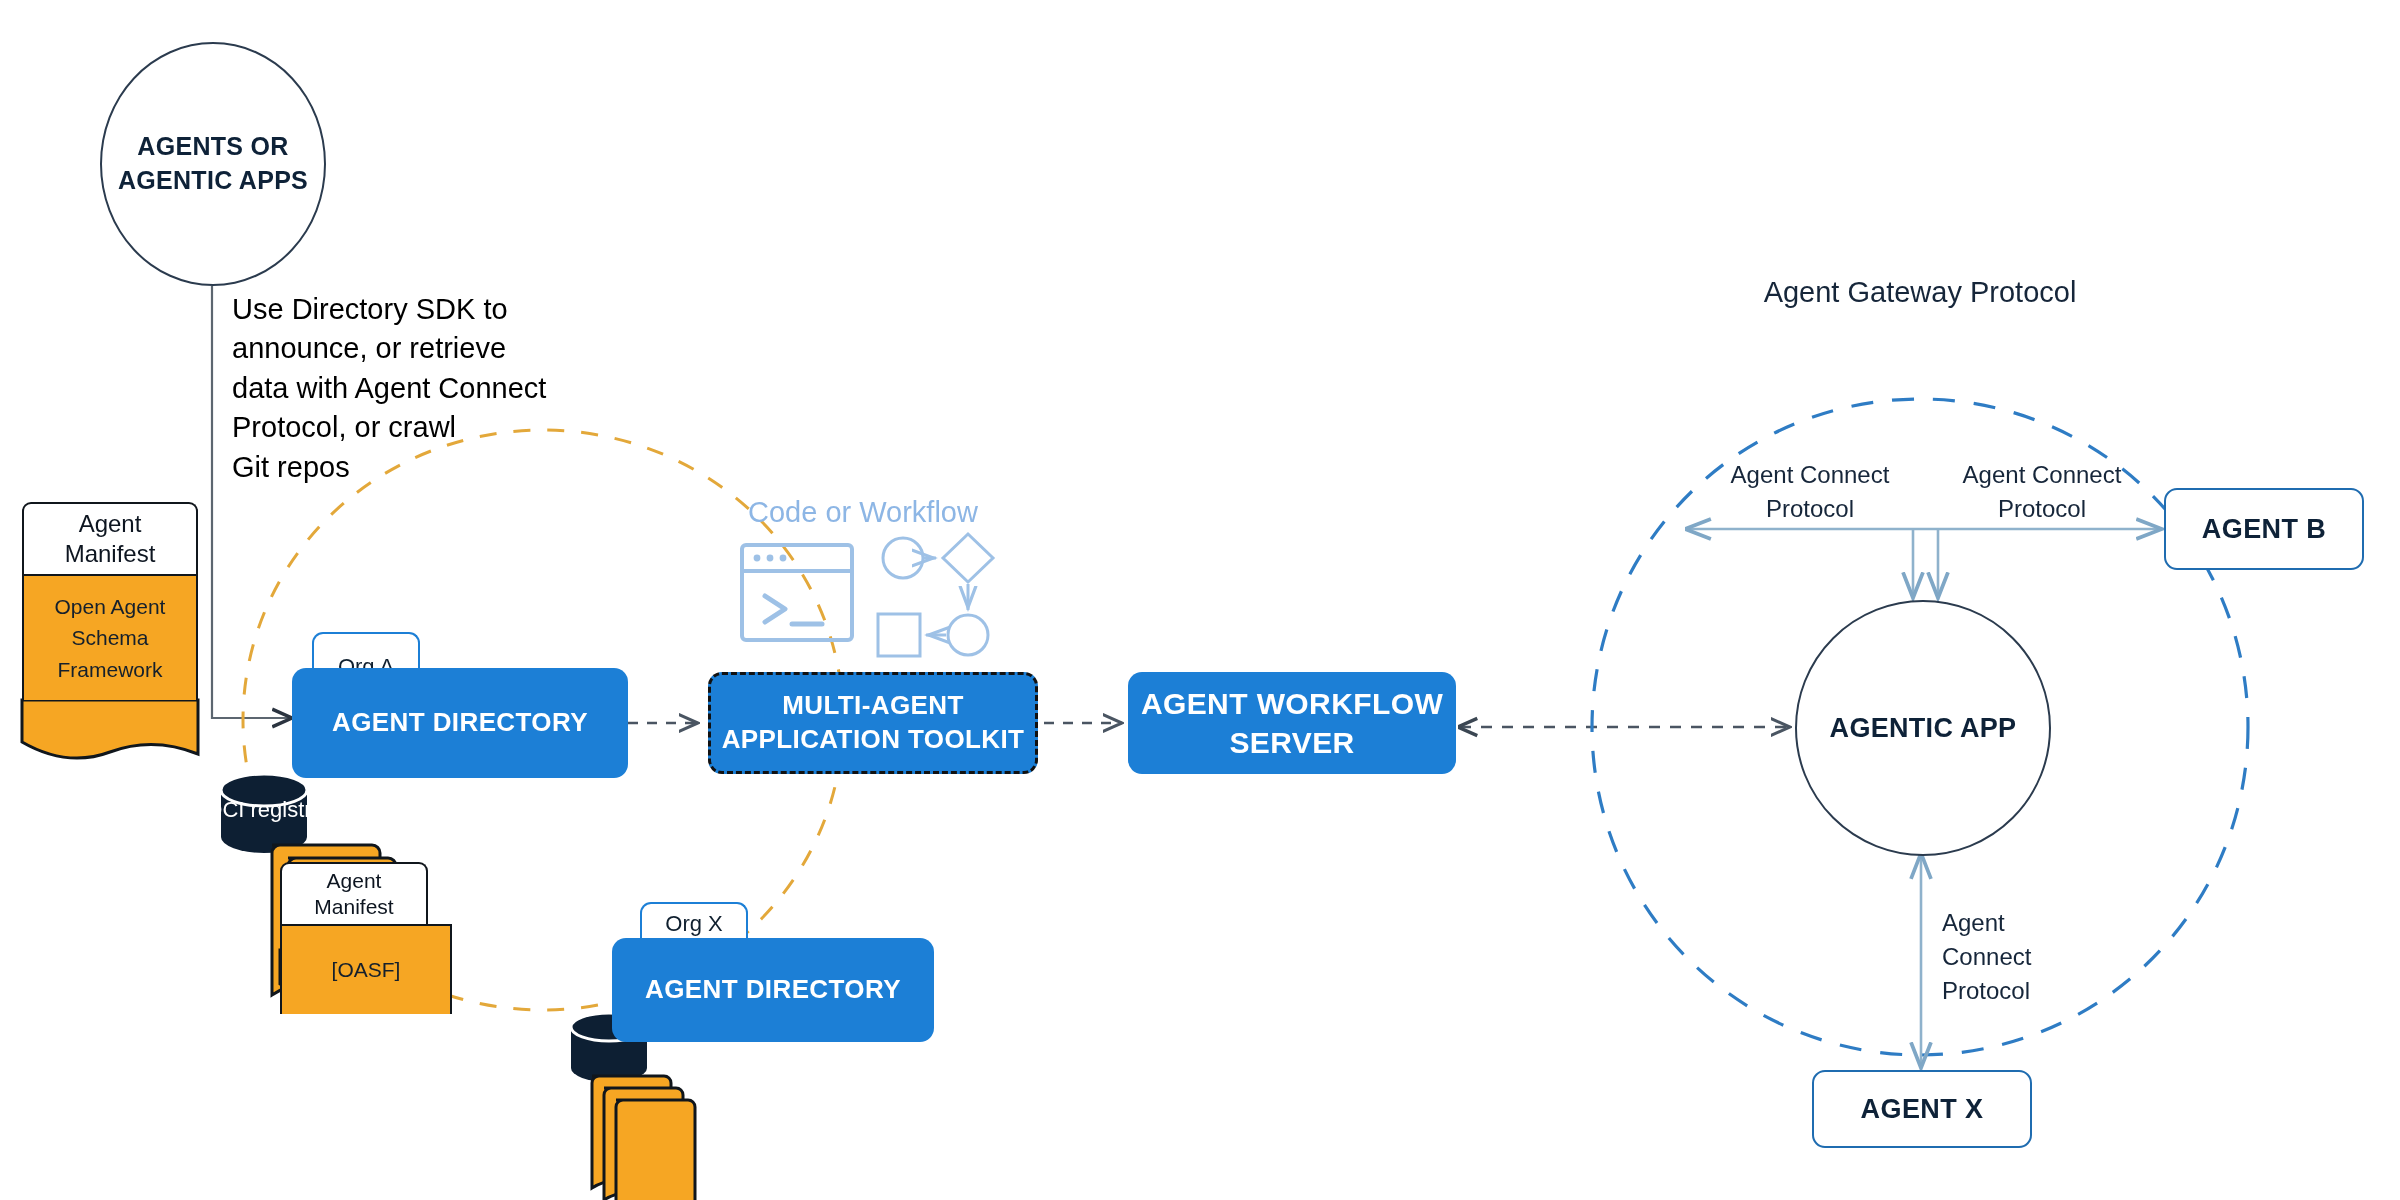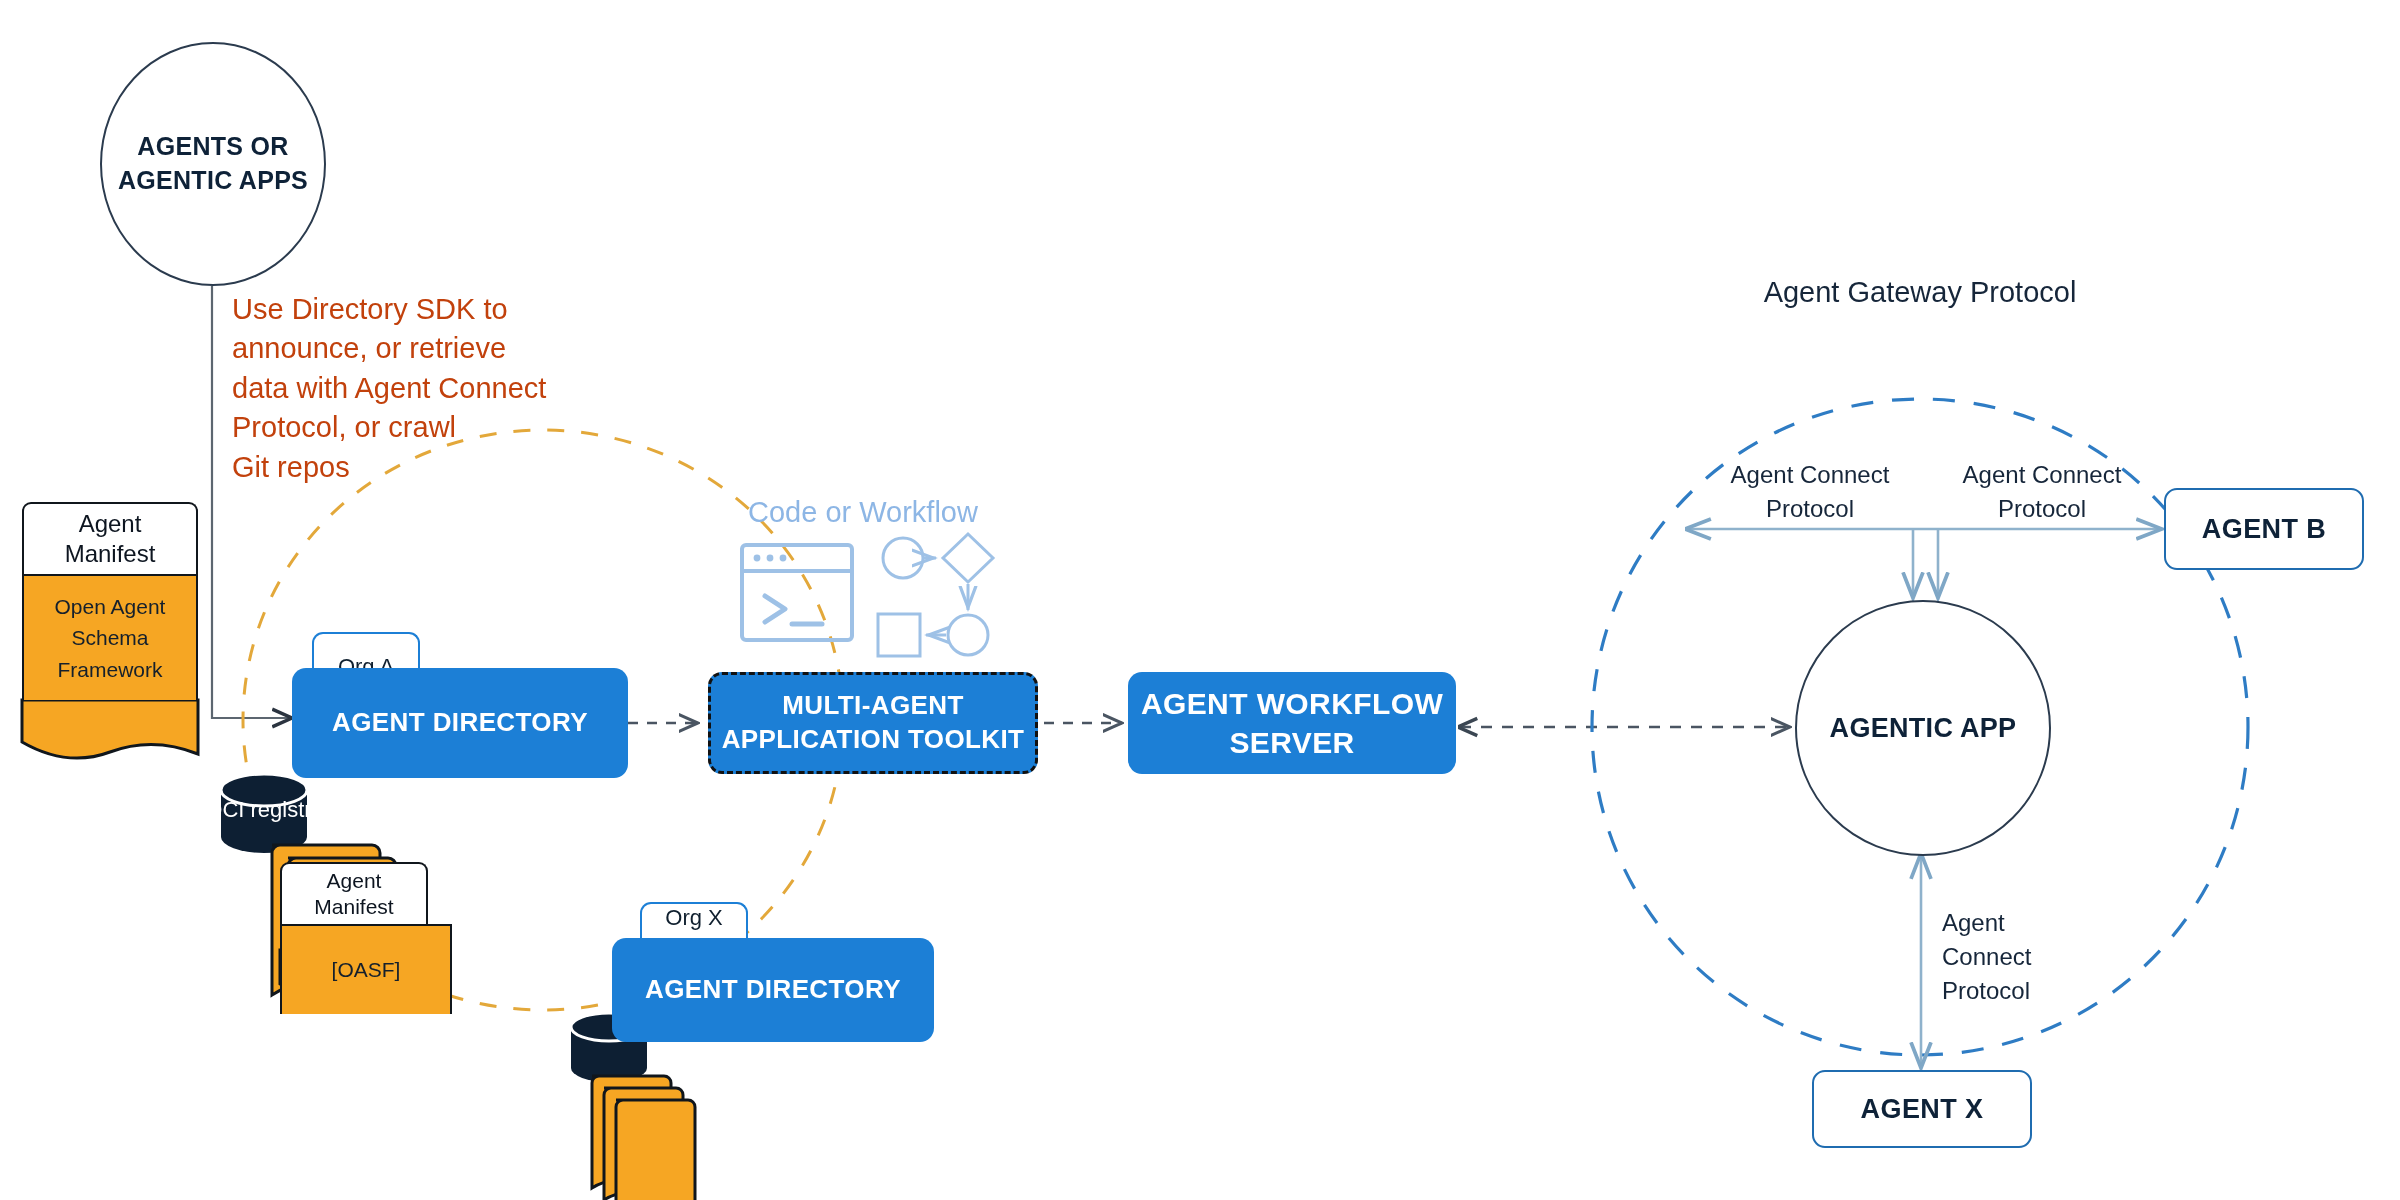--- a/index.html
+++ b/index.html
@@ -11,21 +11,21 @@
   .node{position:absolute;box-sizing:border-box;}
 
   
   .ellipse-node{
     border:2px solid #2b3b4e;border-radius:50%;background:#fff;
     display:flex;align-items:center;justify-content:center;text-align:center;
     font-weight:bold;letter-spacing:.3px;line-height:1.35;color:#0e2238;
   }
 
   
-  .note-text{position:absolute;font-size:29px;line-height:1.36;color:#c2410c;white-space:pre-line;}
+  .note-text{position:absolute;font-size:29px;line-height:1.36;color:#000000;white-space:pre-line;}
 
   
   .doc{position:absolute;}
   .doc .doc-top{
     box-sizing:border-box;background:#fff;border:2.5px solid #10161c;
     border-bottom:none;border-radius:9px 9px 0 0;
     display:flex;align-items:center;justify-content:center;text-align:center;
     line-height:1.25;color:#0d1520;
   }
   .doc .doc-bot{
@@ -208,21 +208,21 @@
       </div>
     </div>
     <div class="doc-bot" style="width:172px;height:90px;font-size:21px;">
       <div>[OASF]</div>
     </div>
   </div>
 
   <div class="orgtab" style="left:312px;top:632px;width:104px;height:40px;font-size:22px;padding-top:20px;">Org A</div>
   <div class="node bluebox" style="left:292px;top:668px;width:336px;height:110px;font-size:26px;">AGENT DIRECTORY</div>
 
-  <div class="orgtab" style="left:640px;top:902px;width:104px;height:40px;font-size:22px;padding-top:1px;">Org X</div>
+  <div class="orgtab" style="left:640px;top:902px;width:104px;height:40px;font-size:22px;padding-top:7px;">Org X</div>
   <div class="node bluebox" style="left:612px;top:938px;width:322px;height:104px;font-size:26px;">AGENT DIRECTORY</div>
 
   <div class="cw-title" style="left:748px;top:496px;">Code or Workflow</div>
 
   <div class="node bluebox dashed" style="left:708px;top:672px;width:330px;height:102px;font-size:26px;">
     <div>
       <div>MULTI-AGENT</div>
       <div>APPLICATION TOOLKIT</div>
     </div>
   </div>

